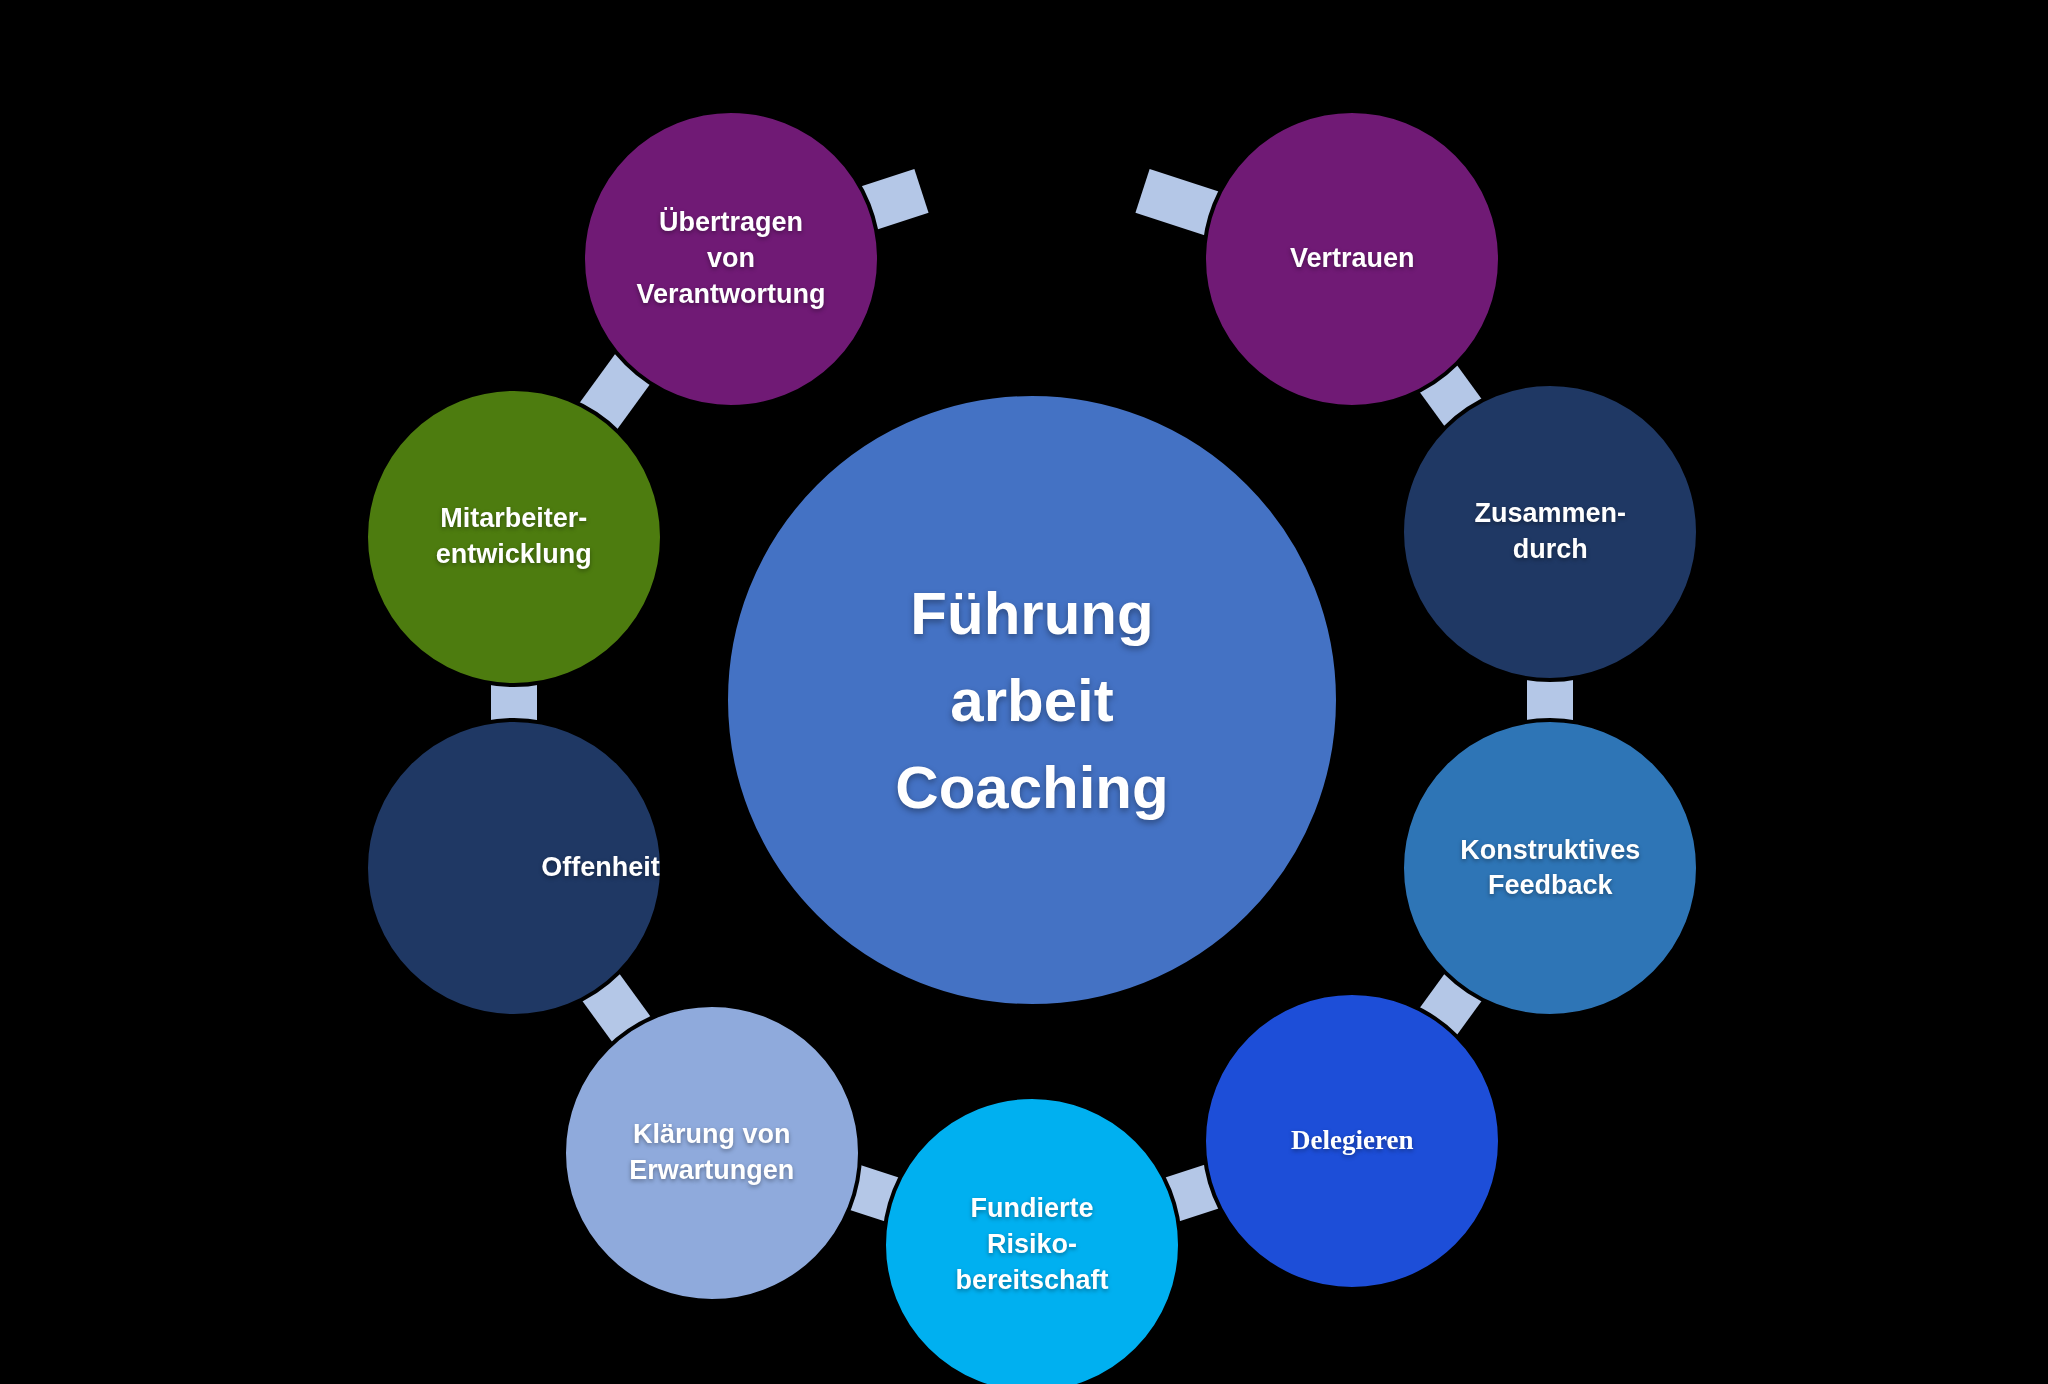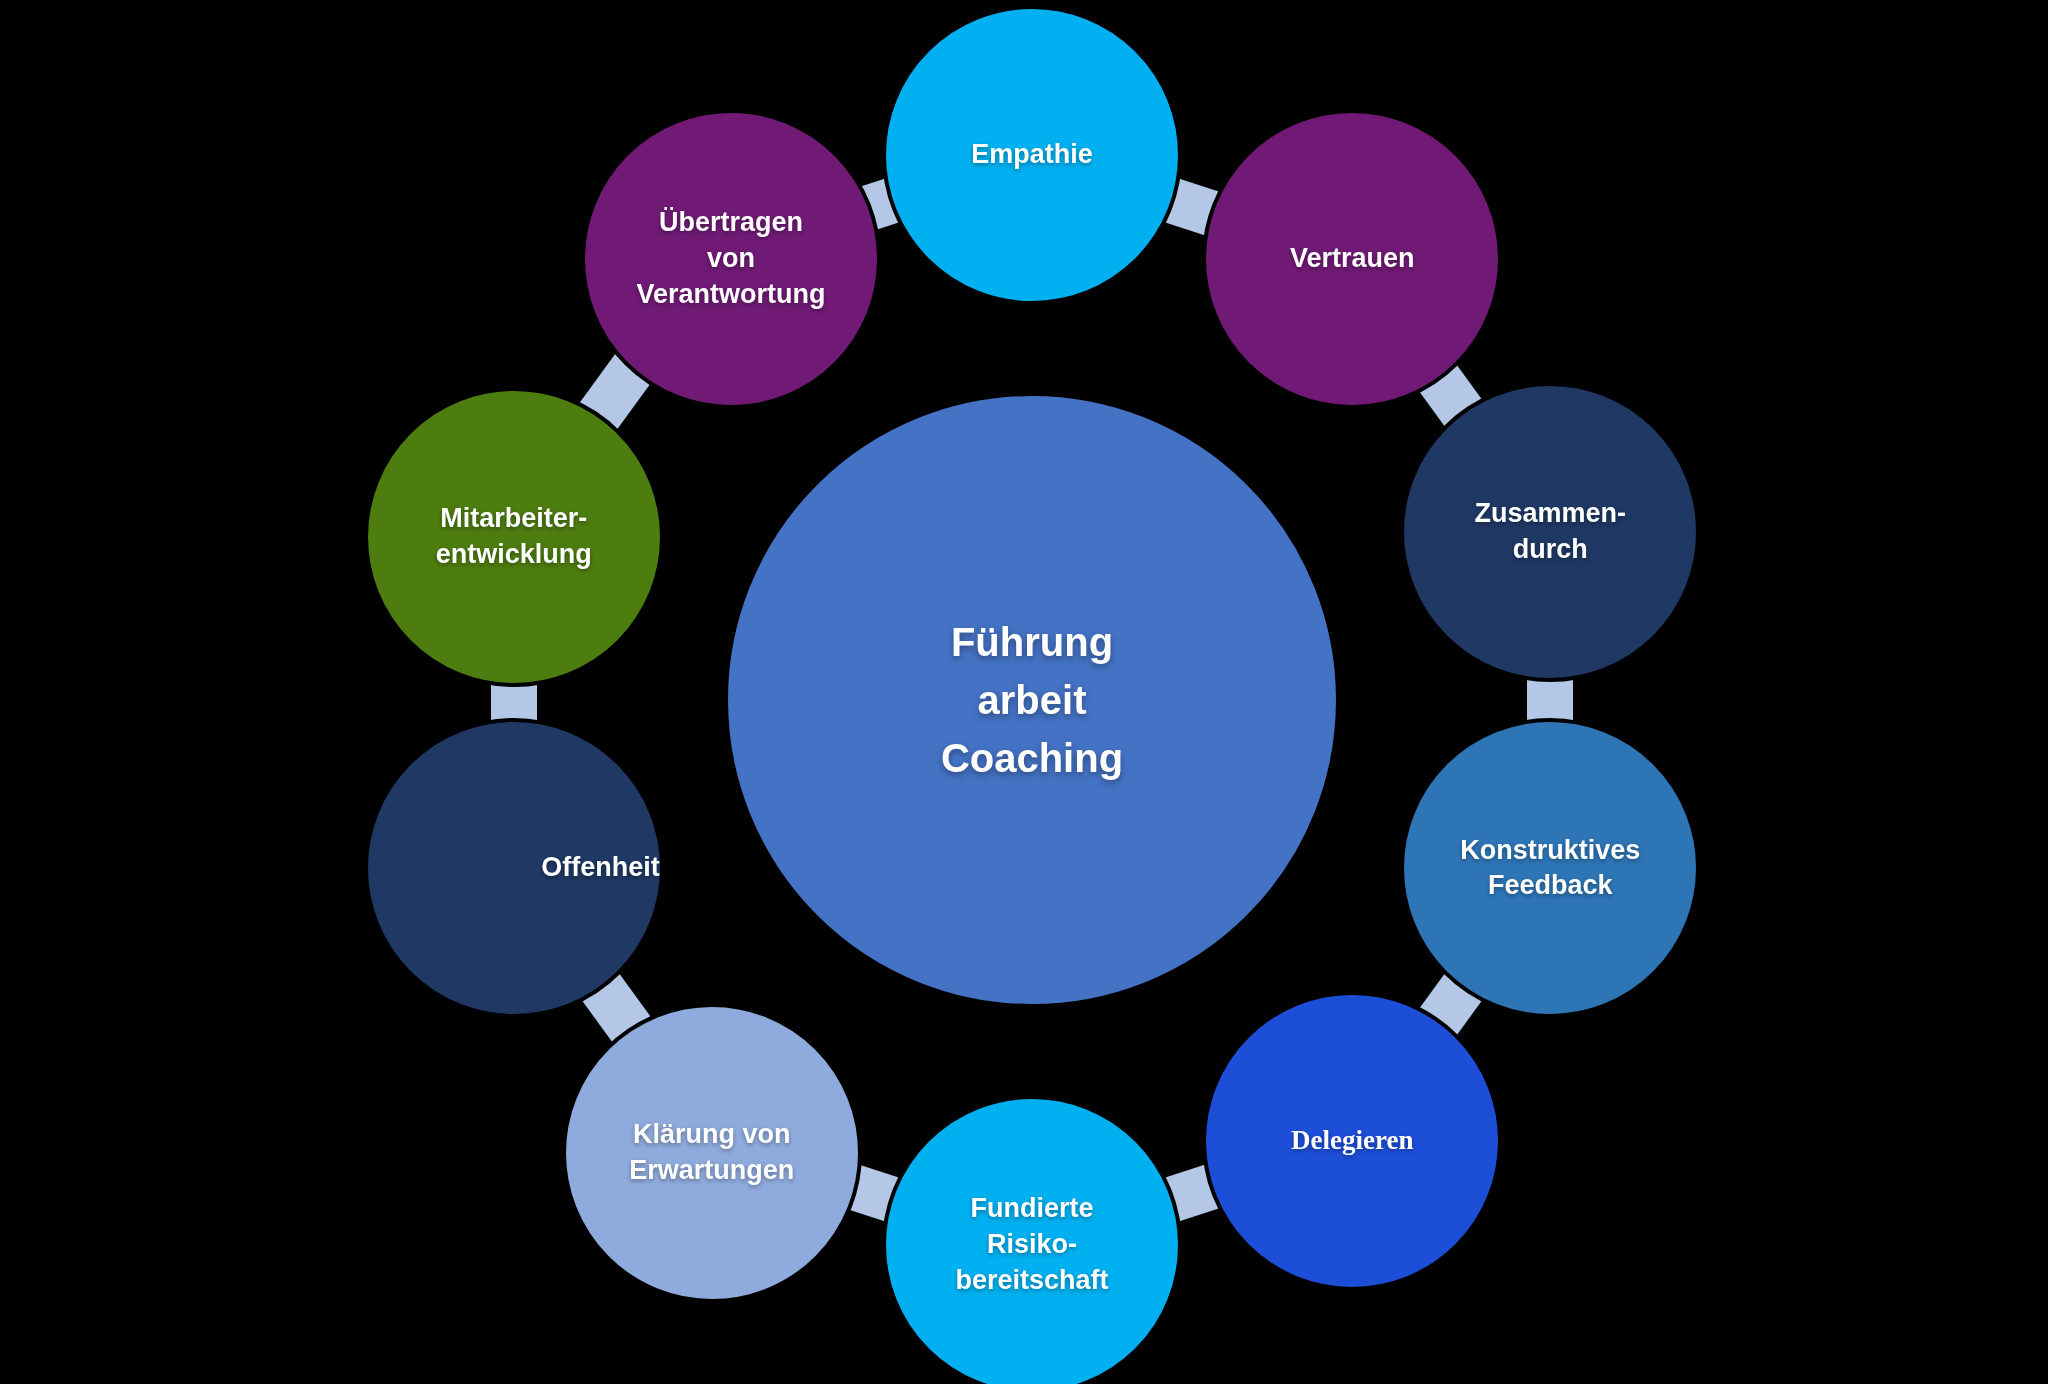--- a/index.html
+++ b/index.html
@@ -34,21 +34,21 @@
     height: 300px;
     font-size: 27px;
     line-height: 1.33;
     text-shadow: 0 2px 4px rgba(0,0,0,0.35);
   }
   .center-circle {
     width: 616px;
     height: 616px;
     left: 724px;
     top: 392px;
-    font-size: 40px;
+    font-size: 60px;
     line-height: 1.45;
     text-shadow: 0 3px 6px rgba(0,0,0,0.35);
     z-index: 3;
   }
   .connector {
     position: absolute;
     width: 104px;
     height: 46px;
     z-index: 1;
   }
@@ -66,23 +66,20 @@
 <div class="connector" style="background: rgb(180, 199, 231); left: 1140.07px; top: 184.353px; transform: rotate(18deg);"></div>
     <div class="connector" style="background: rgb(180, 199, 231); left: 1399.07px; top: 372.527px; transform: rotate(54deg);"></div>
     <div class="connector" style="background: rgb(180, 199, 231); left: 1498px; top: 677px; transform: rotate(90deg);"></div>
     <div class="connector" style="background: rgb(180, 199, 231); left: 1399.07px; top: 981.473px; transform: rotate(126deg);"></div>
     <div class="connector" style="background: rgb(180, 199, 231); left: 1140.07px; top: 1169.65px; transform: rotate(162deg);"></div>
     <div class="connector" style="background: rgb(180, 199, 231); left: 819.929px; top: 1169.65px; transform: rotate(198deg);"></div>
     <div class="connector" style="background: rgb(180, 199, 231); left: 560.929px; top: 981.473px; transform: rotate(234deg);"></div>
     <div class="connector" style="background: rgb(180, 199, 231); left: 462px; top: 677px; transform: rotate(-90deg);"></div>
     <div class="connector" style="background: rgb(180, 199, 231); left: 560.929px; top: 372.527px; transform: rotate(-54deg);"></div>
     <div class="connector" style="background: rgb(180, 199, 231); left: 819.929px; top: 184.353px; transform: rotate(-18deg);"></div>
-    <div class="node satellite" style="background: rgb(0, 176, 240); left: 882px; top: 5px;">
-      <span class="line">Empathie</span>
-    </div>
     <div class="node satellite" style="background: #701a75; left: 1202.34px; top: 109.086px;">
       <span class="line">Vertrauen</span>
     </div>
     <div class="node satellite" style="background: rgb(31, 56, 100); left: 1400.33px; top: 381.586px;">
       <span class="line">Zusammen-</span>
       <span class="line">durch</span>
     </div>
     <div class="node satellite" style="background: rgb(46, 117, 182); left: 1400.33px; top: 718.414px;">
       <span class="line">Konstruktives</span>
       <span class="line">Feedback</span>

